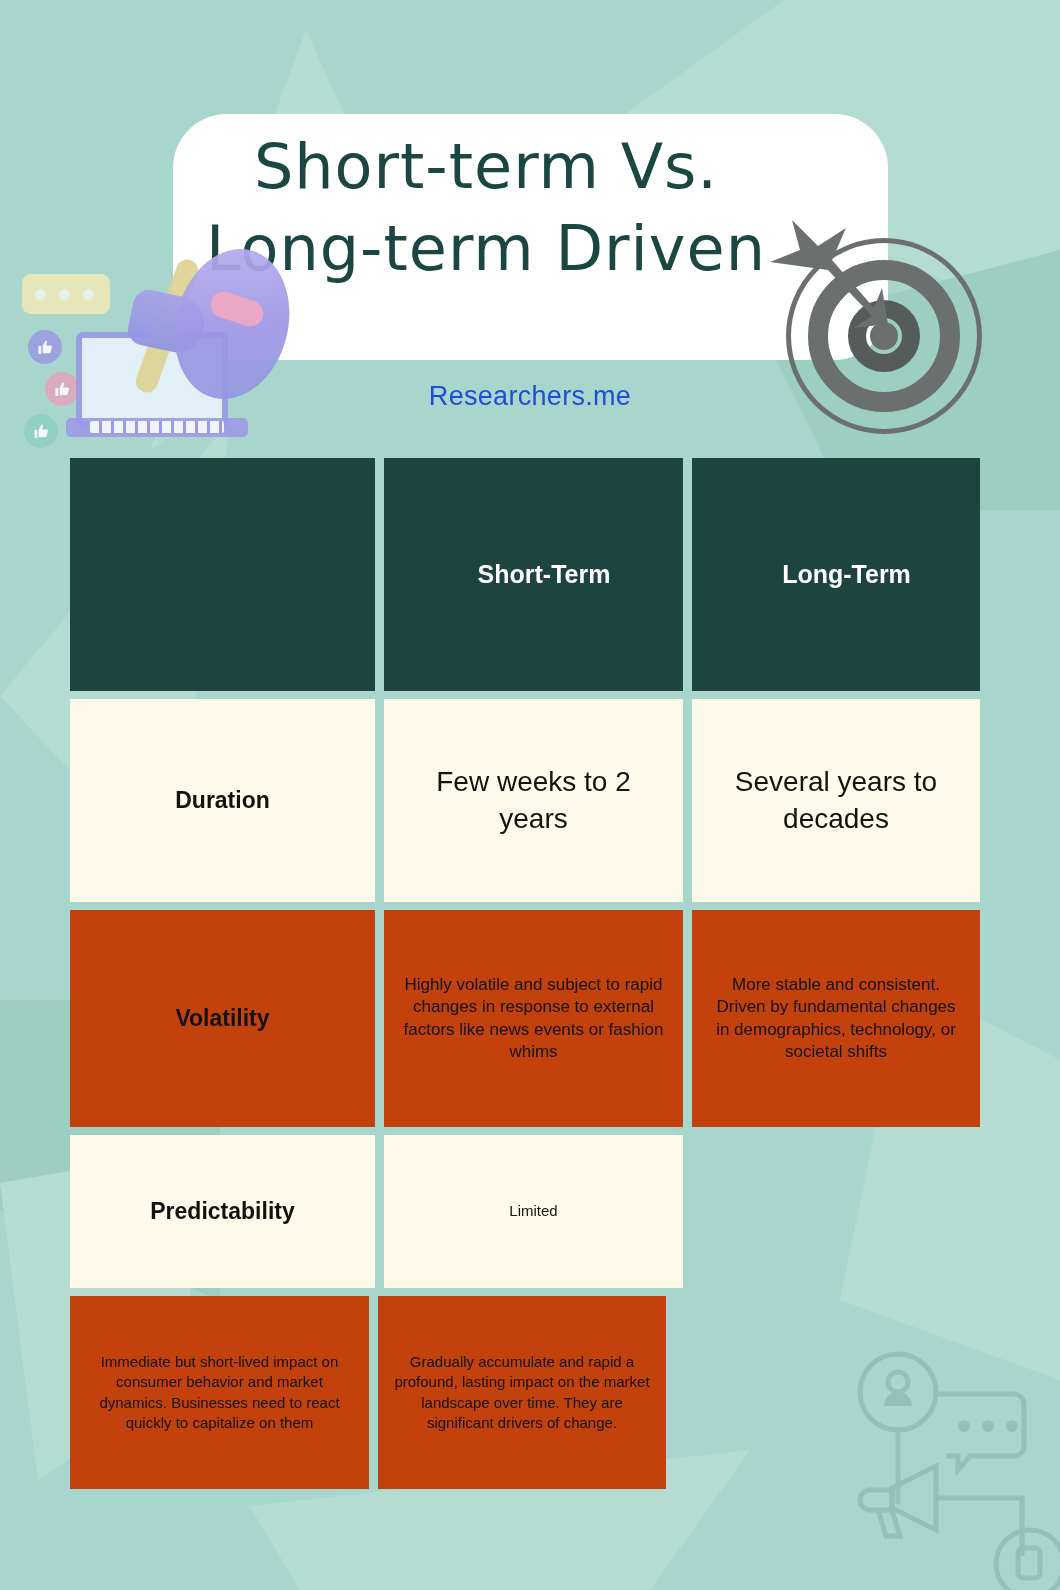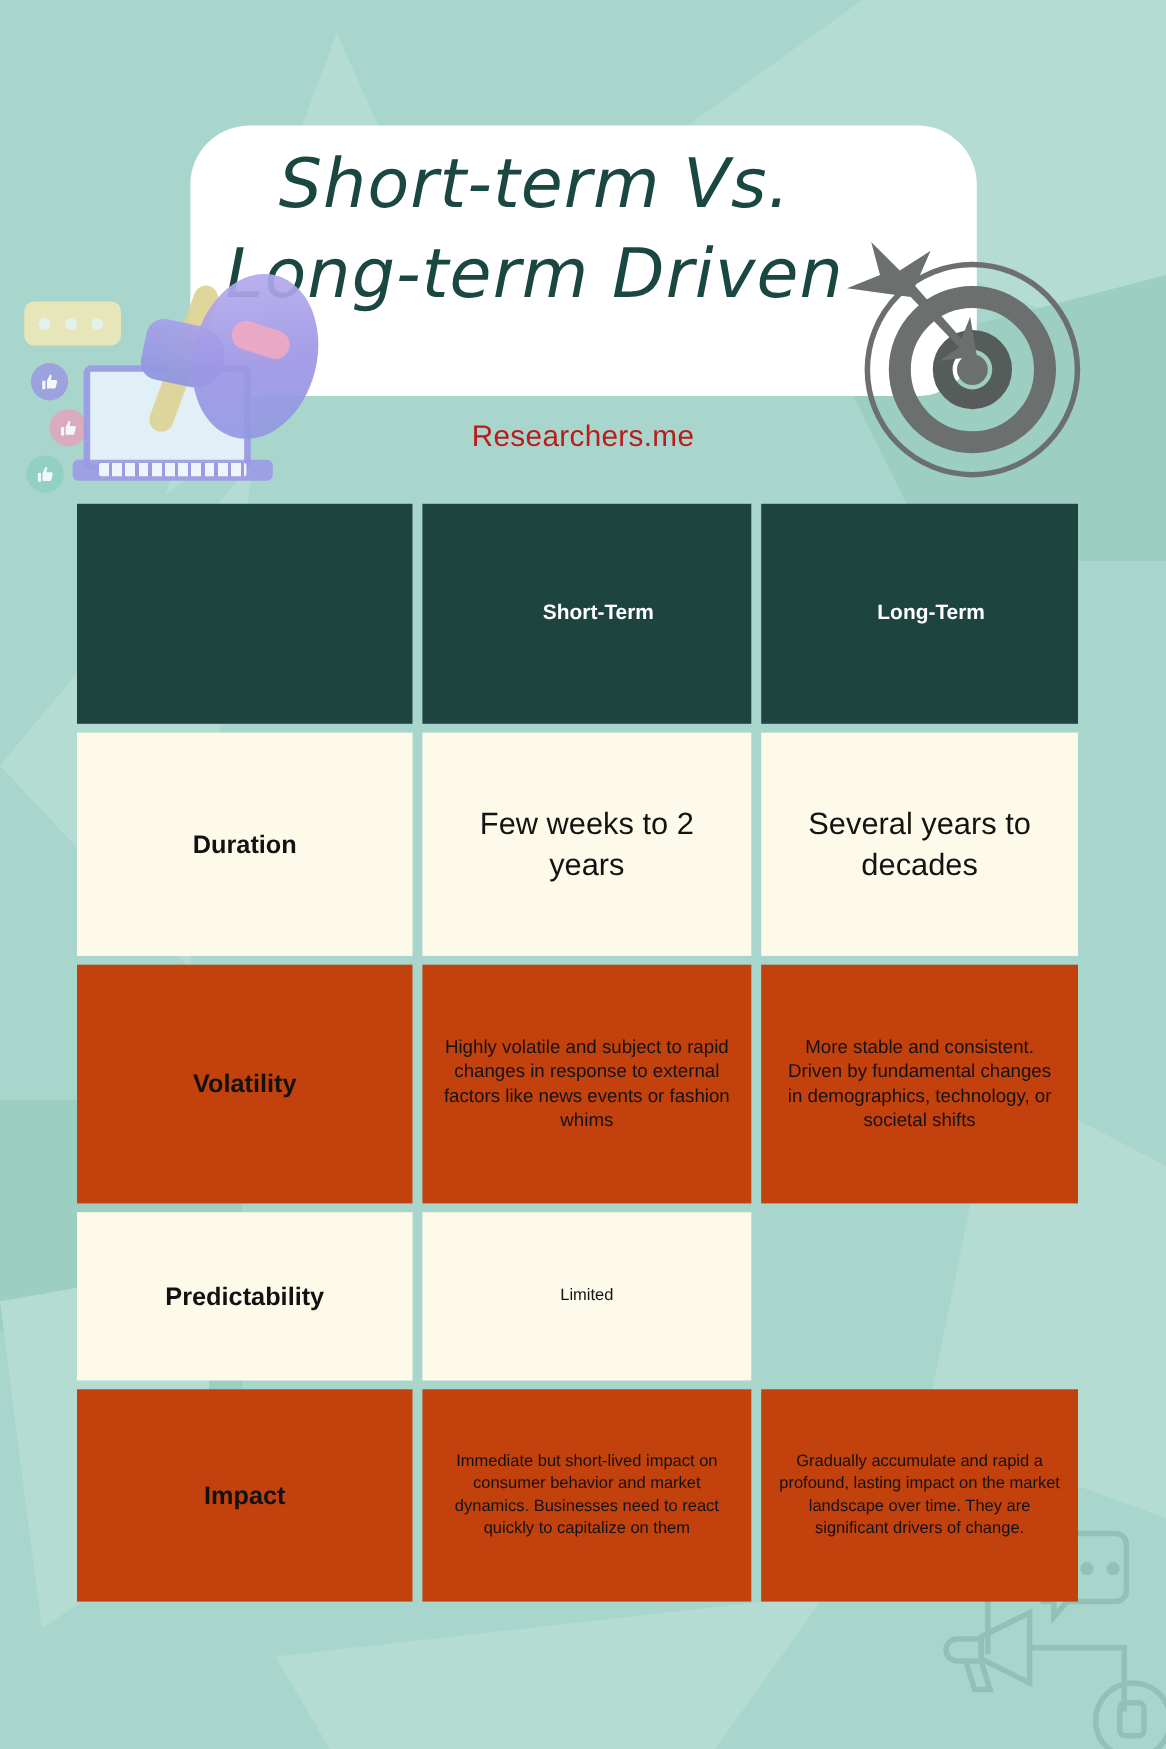--- a/index.html
+++ b/index.html
@@ -21,28 +21,27 @@
     position:absolute;left:173px;top:114px;width:715px;height:246px;
     background:#ffffff;border-radius:54px;
   }
   .title-text{
     position:absolute;left:173px;top:126px;width:626px;
     text-align:center;
     font-family:"DejaVu Sans","Liberation Sans",sans-serif;
     color:#1b4742;
     font-size:62px;line-height:1.33;
     font-weight:400;
-    font-style:italic;
     letter-spacing:1px;
     -webkit-font-smoothing:antialiased;
   }
   .title-line{display:block;white-space:nowrap;}
   .subtitle{
     position:absolute;left:0;top:381px;width:1060px;text-align:center;
-    font-size:27px;color:#b91c1c;letter-spacing:.3px;
+    font-size:27px;color:#1d4ed8;letter-spacing:.3px;
   }
 
   
   .illus-left{position:absolute;left:6px;top:262px;width:250px;height:180px;}
   .chat-bubble{
     position:absolute;left:16px;top:12px;width:88px;height:40px;
     background:#f2e9b6;border-radius:9px;opacity:.85;
   }
   .chat-bubble i{
     position:absolute;top:15px;width:11px;height:11px;border-radius:50%;
@@ -114,21 +113,21 @@
   .table{position:absolute;left:70px;top:458px;width:910px;}
   .trow{display:flex;gap:9px;margin-bottom:8px;}
   .cell{
     display:flex;align-items:center;justify-content:center;
     text-align:center;box-sizing:border-box;
   }
   .c1{width:305px;}
   .c2{width:299px;}
   .c3{width:288px;}
 
-  .head .cell{background:#1e4440;height:200px;color:#ffffff;font-weight:bold;font-size:19px;padding-left:21px;}
+  .head .cell{background:#1e4440;height:233px;color:#ffffff;font-weight:bold;font-size:25px;padding-left:21px;}
   .head .c1{background:#1e4440;}
 
   .body-row .cell{padding:14px 16px;}
   .row-cream .cell{background:#fdfaea;}
   .row-white .cell{background:#c2410c;}
 
   .label{font-weight:bold;font-size:23px;color:#121212;}
   .val{font-size:28px;color:#131313;line-height:1.30;}
   .val.small{font-size:17px;line-height:1.32;}
   .val.tiny{font-size:15px;line-height:1.36;}
@@ -248,20 +247,19 @@
       <div class="cell c2 val small">Highly volatile and subject to rapid changes in response to external factors like news events or fashion whims</div>
       <div class="cell c3 val small">More stable and consistent. Driven by fundamental changes in demographics, technology, or societal shifts</div>
     </div>
 
     <div class="trow body-row row-cream r-predict">
       <div class="cell c1 label">Predictability</div>
       <div class="cell c2 val tiny">Limited</div>
     </div>
 
     <div class="trow body-row row-white r-impact">
-      <div class="cell c1 label">Impact</div>
       <div class="cell c2 val tiny">Immediate but short-lived impact on consumer behavior and market dynamics. Businesses need to react quickly to capitalize on them</div>
       <div class="cell c3 val tiny">Gradually accumulate and rapid a profound, lasting impact on the market landscape over time. They are significant drivers of change.</div>
     </div>
 
   </div>
 
 </div>
 
 </body></html>

